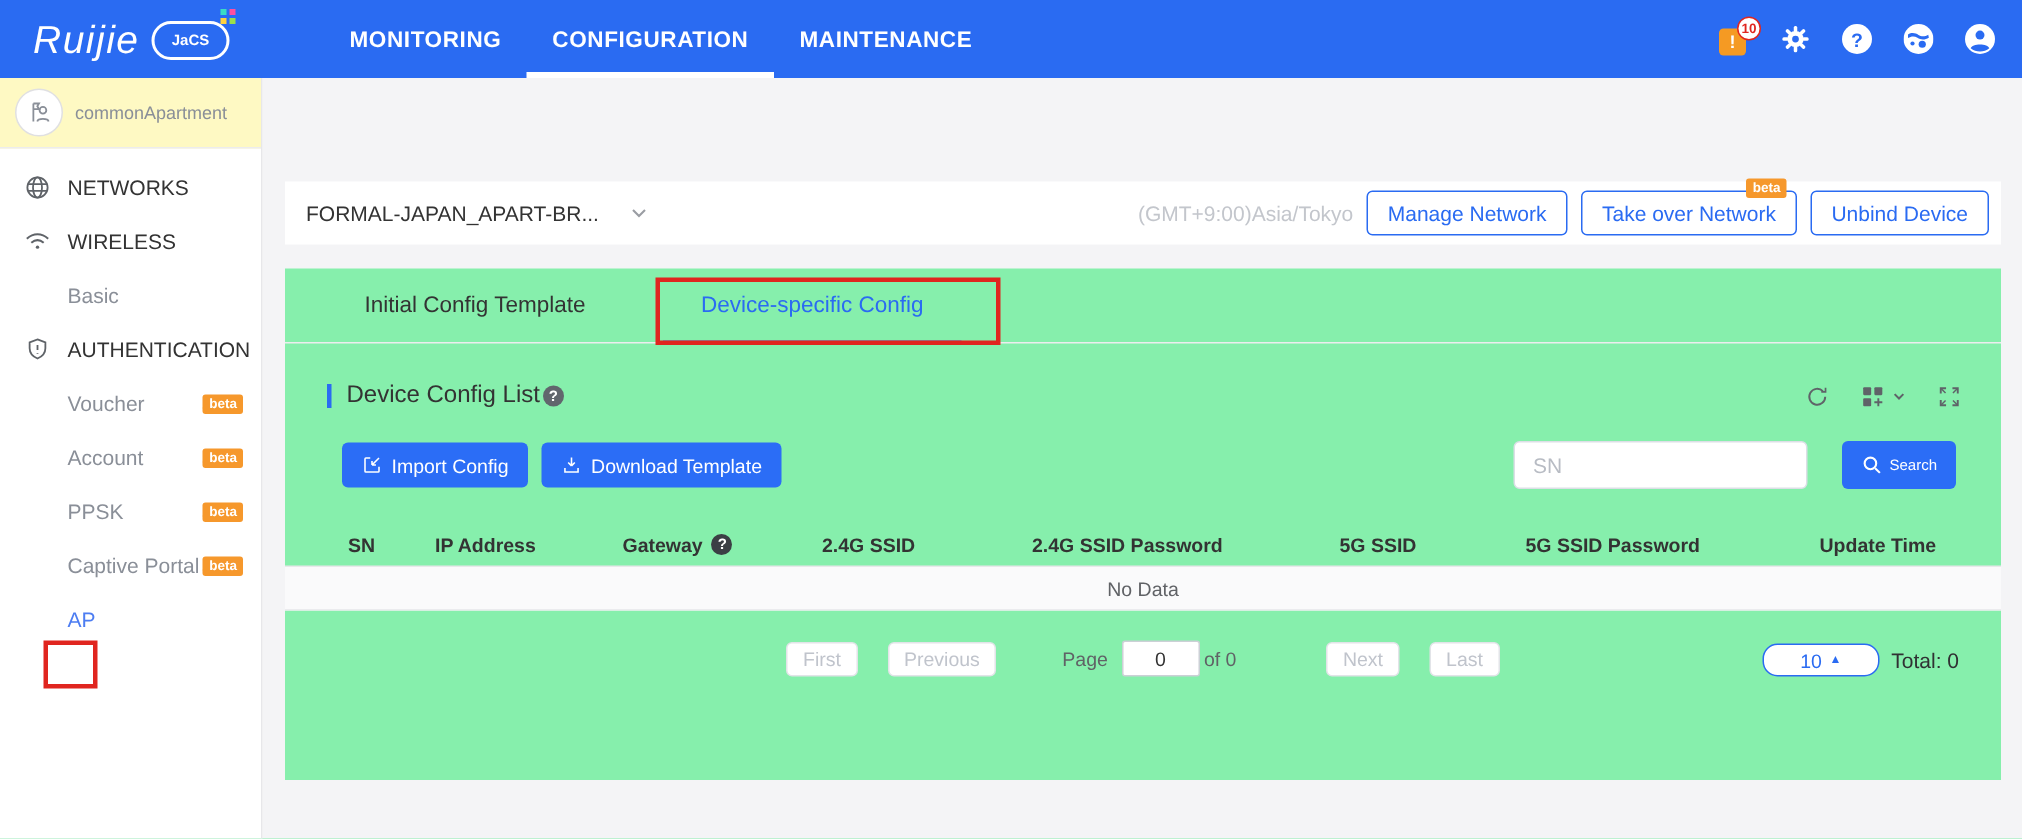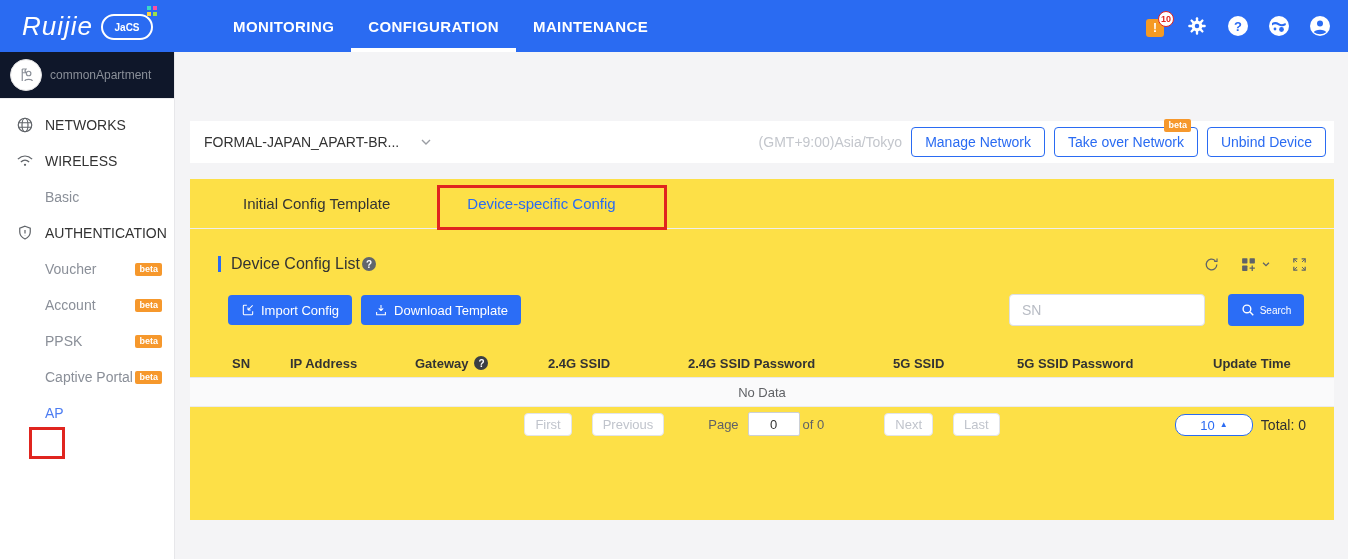--- a/index.html
+++ b/index.html
@@ -64,21 +64,21 @@
     display:flex; align-items:center; justify-content:center;
     color:#2a6bf2; font-weight:bold; font-size:13px;
   }
 
   
   .sidebar {
     position:absolute; left:0; top:52px; width:175px; bottom:0;
     background:#fff; border-right:1px solid #e7e7ea;
   }
   .account-strip {
-    height:47px; background:#0f172a; border-bottom:1px solid #ececee;
+    height:47px; background:#fef9c3; border-bottom:1px solid #ececee;
     display:flex; align-items:center; padding-left:10px;
   }
   .avatar {
     width:32px; height:32px; border-radius:50%; background:#fff; border:1px solid #e0e0e2;
     display:flex; align-items:center; justify-content:center; color:#8a8f98;
   }
   .account-name { margin-left:8px; font-size:12px; color:#8a8f98; }
 
   .side-nav { padding-top:8px; }
   .side-item {
@@ -123,21 +123,21 @@
   .btn-outline {
     margin-left:9px; height:30px; padding:0 13px; background:#fff;
     border:1px solid #2a6bf2; border-radius:4px; color:#2a6bf2; font-size:14px;
     display:flex; align-items:center; cursor:pointer; position:relative; white-space:nowrap;
     font-family:"Liberation Sans", sans-serif;
   }
   .btn-outline .beta-badge { position:absolute; top:-9px; right:6px; margin-left:0; }
 
   
   .main-card {
-    position:absolute; left:190px; top:179px; width:1144px; height:341px; background:#fde047;
+    position:absolute; left:190px; top:179px; width:1144px; height:341px; background:#86efac;
   }
   .tabs-row { height:50px; border-bottom:1px solid #ededef; display:flex; padding-left:28px; }
   .tab {
     padding:0 25px; display:flex; align-items:center; font-size:15px; color:#333;
     cursor:pointer; position:relative;
   }
   .tab.active { color:#2a6bf2; margin-left:27px; }
   .tab.active::after {
     content:""; position:absolute; left:0; right:0; bottom:-1px; height:2px; background:#2a6bf2;
   }
@@ -179,21 +179,21 @@
   .th { font-size:13px; font-weight:bold; color:#333; display:flex; align-items:center; gap:4px; }
   .th:nth-child(1){width:58px;} .th:nth-child(2){width:125px;} .th:nth-child(3){width:133px;}
   .th:nth-child(4){width:140px;} .th:nth-child(5){width:205px;} .th:nth-child(6){width:124px;}
   .th:nth-child(7){width:196px;} .th:nth-child(8){flex:1;}
   .th .qmark { background:#3b3f45; }
   .empty-row {
     height:29px; background:#fafafb; border-bottom:1px solid #ebebee;
     display:flex; align-items:center; justify-content:center; font-size:13px; color:#606266;
   }
 
-  .pagination-row { position:relative; margin-top:5px; height:30px; }
+  .pagination-row { position:relative; margin-top:20px; height:30px; }
   .pg-center { position:absolute; left:0; right:0; top:0; display:flex; align-items:center; justify-content:center; }
   .pg-btn {
     height:23px; padding:0 10px; background:#fff; border:1px solid #e2e4e8; border-radius:4px;
     color:#c0c4cc; font-size:13px; display:flex; align-items:center; cursor:pointer;
     font-family:"Liberation Sans", sans-serif;
   }
   .pg-gap-s { margin-left:20px; } .pg-gap-l { margin-left:44px; } .pg-gap-m { margin-left:60px; }
   .pg-label { font-size:13px; color:#606266; }
   .pg-input {
     width:52px; height:24px; margin-left:9px; border:1px solid #ccd0d6; border-radius:2px;

